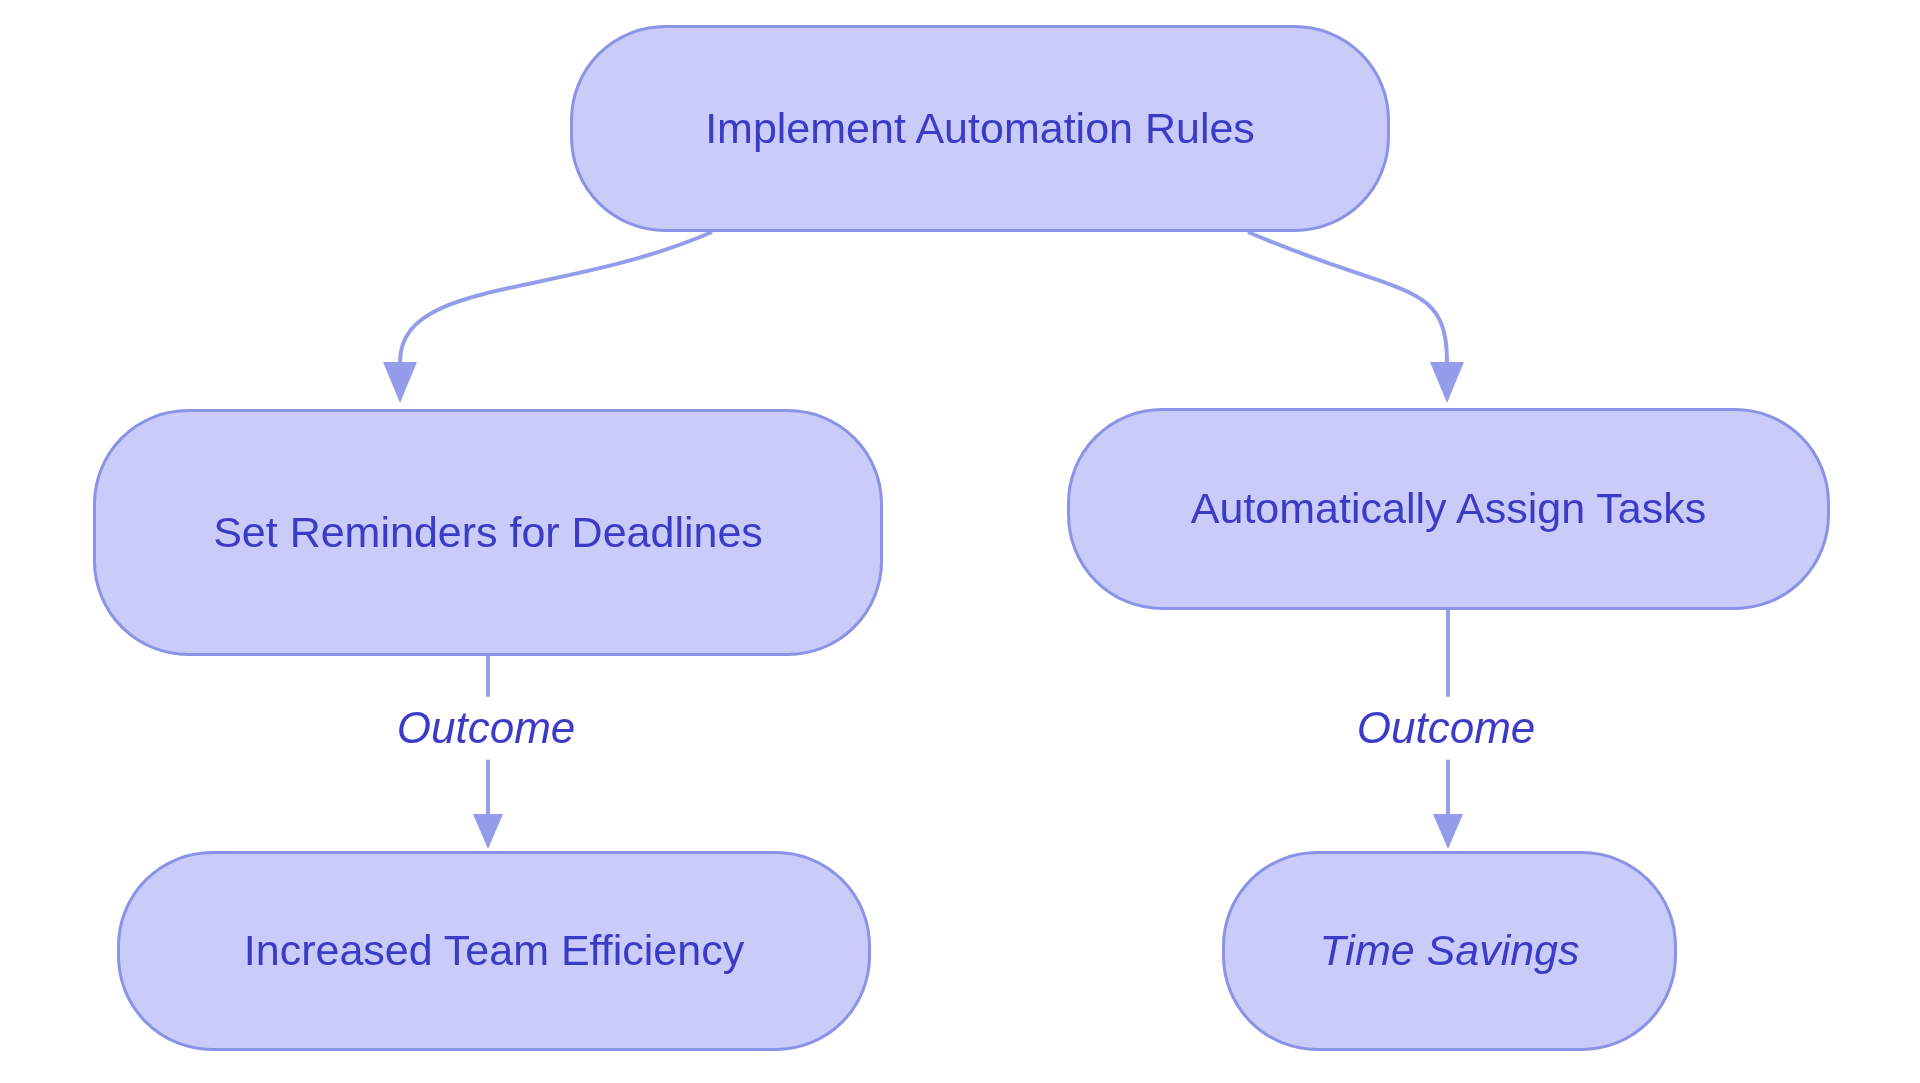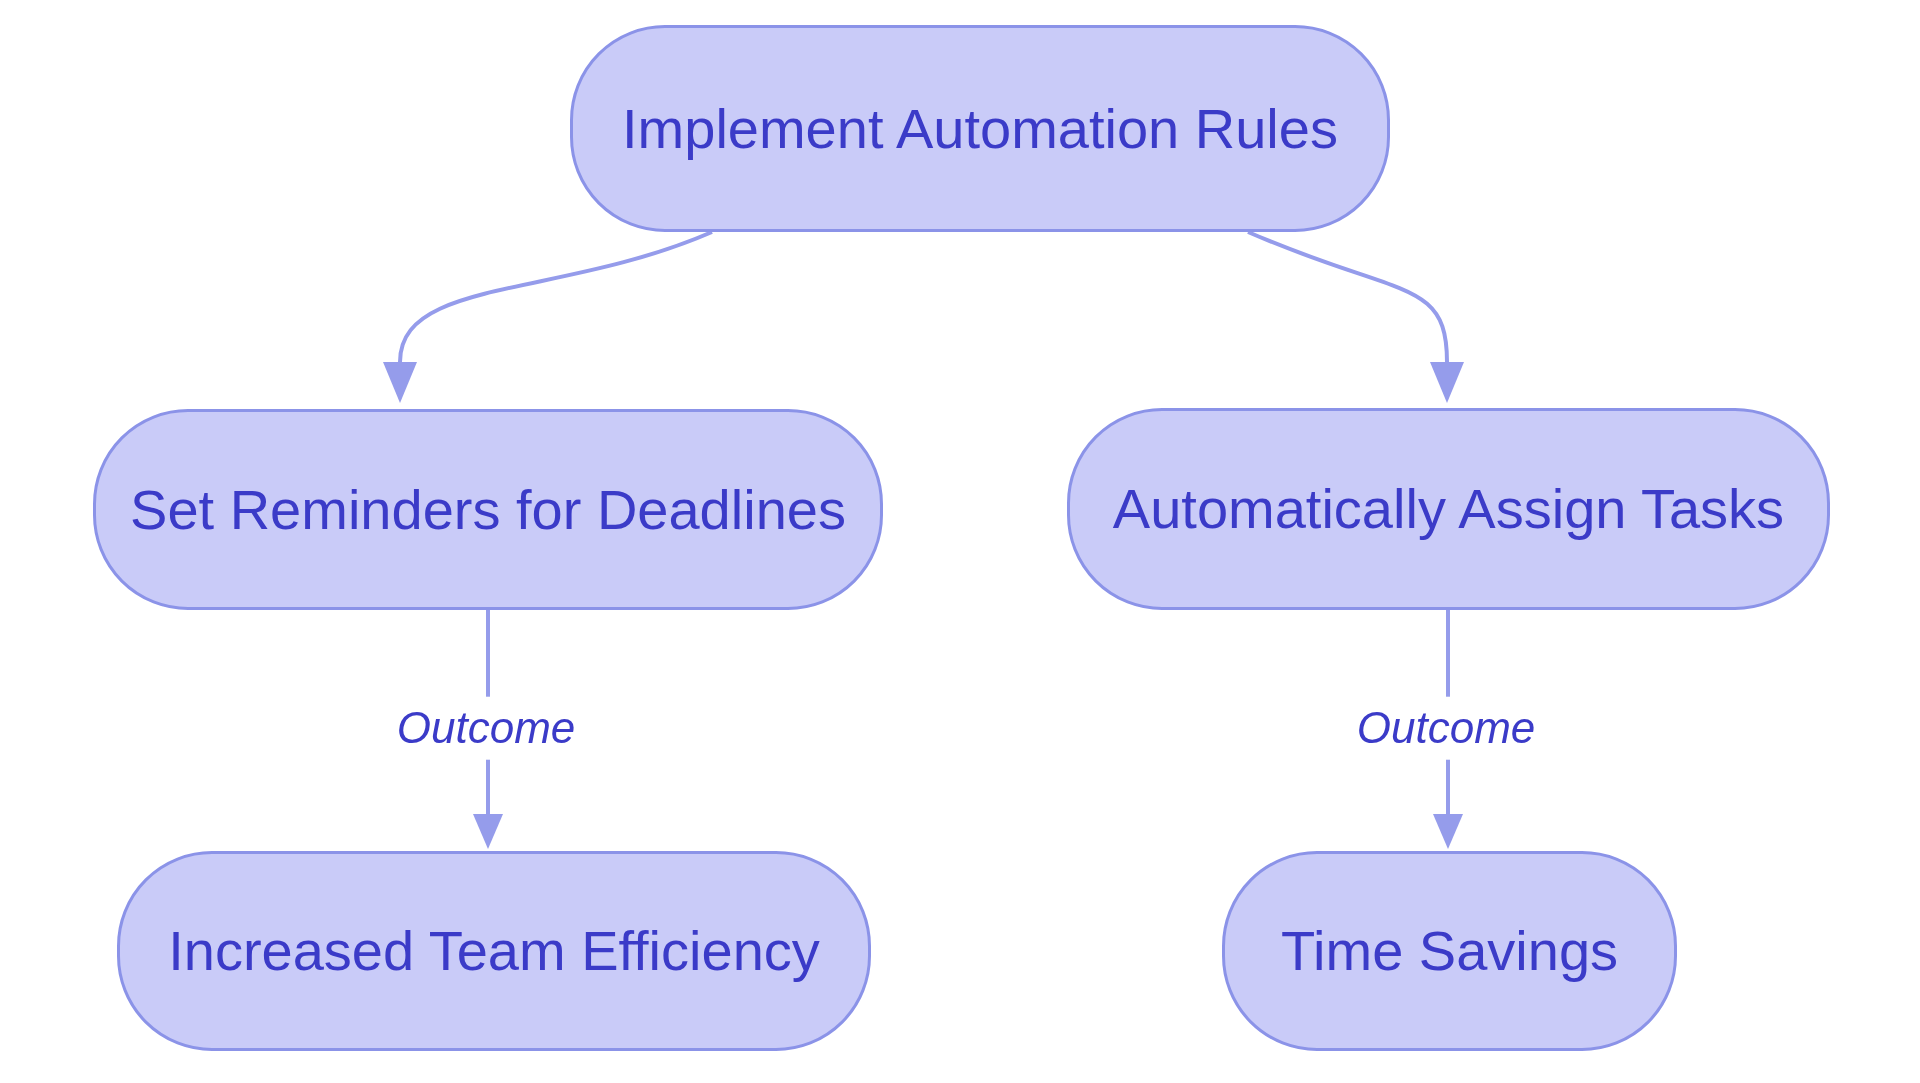--- a/index.html
+++ b/index.html
@@ -38,21 +38,21 @@
   }
   .node{
     position:absolute;
     background:var(--node-fill);
     border:3px solid var(--node-border);
     border-radius:95px;
     display:flex;
     align-items:center;
     justify-content:center;
     color:var(--node-text);
-    font-size:56px;
+    font-size:43px;
     line-height:1.2;
     white-space:nowrap;
   }
   .edge-label{
     position:absolute;
     transform:translate(-50%,-50%);
     background:var(--background);
     color:var(--node-text);
     font-size:44px;
     line-height:1.15;
@@ -78,33 +78,33 @@
     <polygon class="edge-head" points="473,814 503,814 488,849"></polygon>
 
     <line class="edge-line" x1="1448" y1="610" x2="1448" y2="814"></line>
     <polygon class="edge-head" points="1433,814 1463,814 1448,849"></polygon>
   </svg>
 
   <div class="node" style="left:570px;top:25px;width:820px;height:207px;">
     <span>Implement Automation Rules</span>
   </div>
 
-  <div class="node" style="left:93px;top:409px;width:790px;height:201px;">
+  <div class="node" style="left:93px;top:409px;width:790px;height:247px;">
     <span>Set Reminders for Deadlines</span>
   </div>
 
   <div class="node" style="left:117px;top:851px;width:754px;height:200px;">
     <span>Increased Team Efficiency</span>
   </div>
 
   <div class="node" style="left:1067px;top:408px;width:763px;height:202px;">
     <span>Automatically Assign Tasks</span>
   </div>
 
-  <div class="node" style="left:1222px;top:851px;width:455px;height:200px;">
+  <div class="node" style="left:1222px;top:851px;width:455px;height:200px;font-style:italic;">
     <span>Time Savings</span>
   </div>
 
   <div class="edge-label" style="left:486px;top:728px;">Outcome</div>
 
   <div class="edge-label" style="left:1446px;top:728px;">Outcome</div>
 
 </div>
 
 </body></html>

